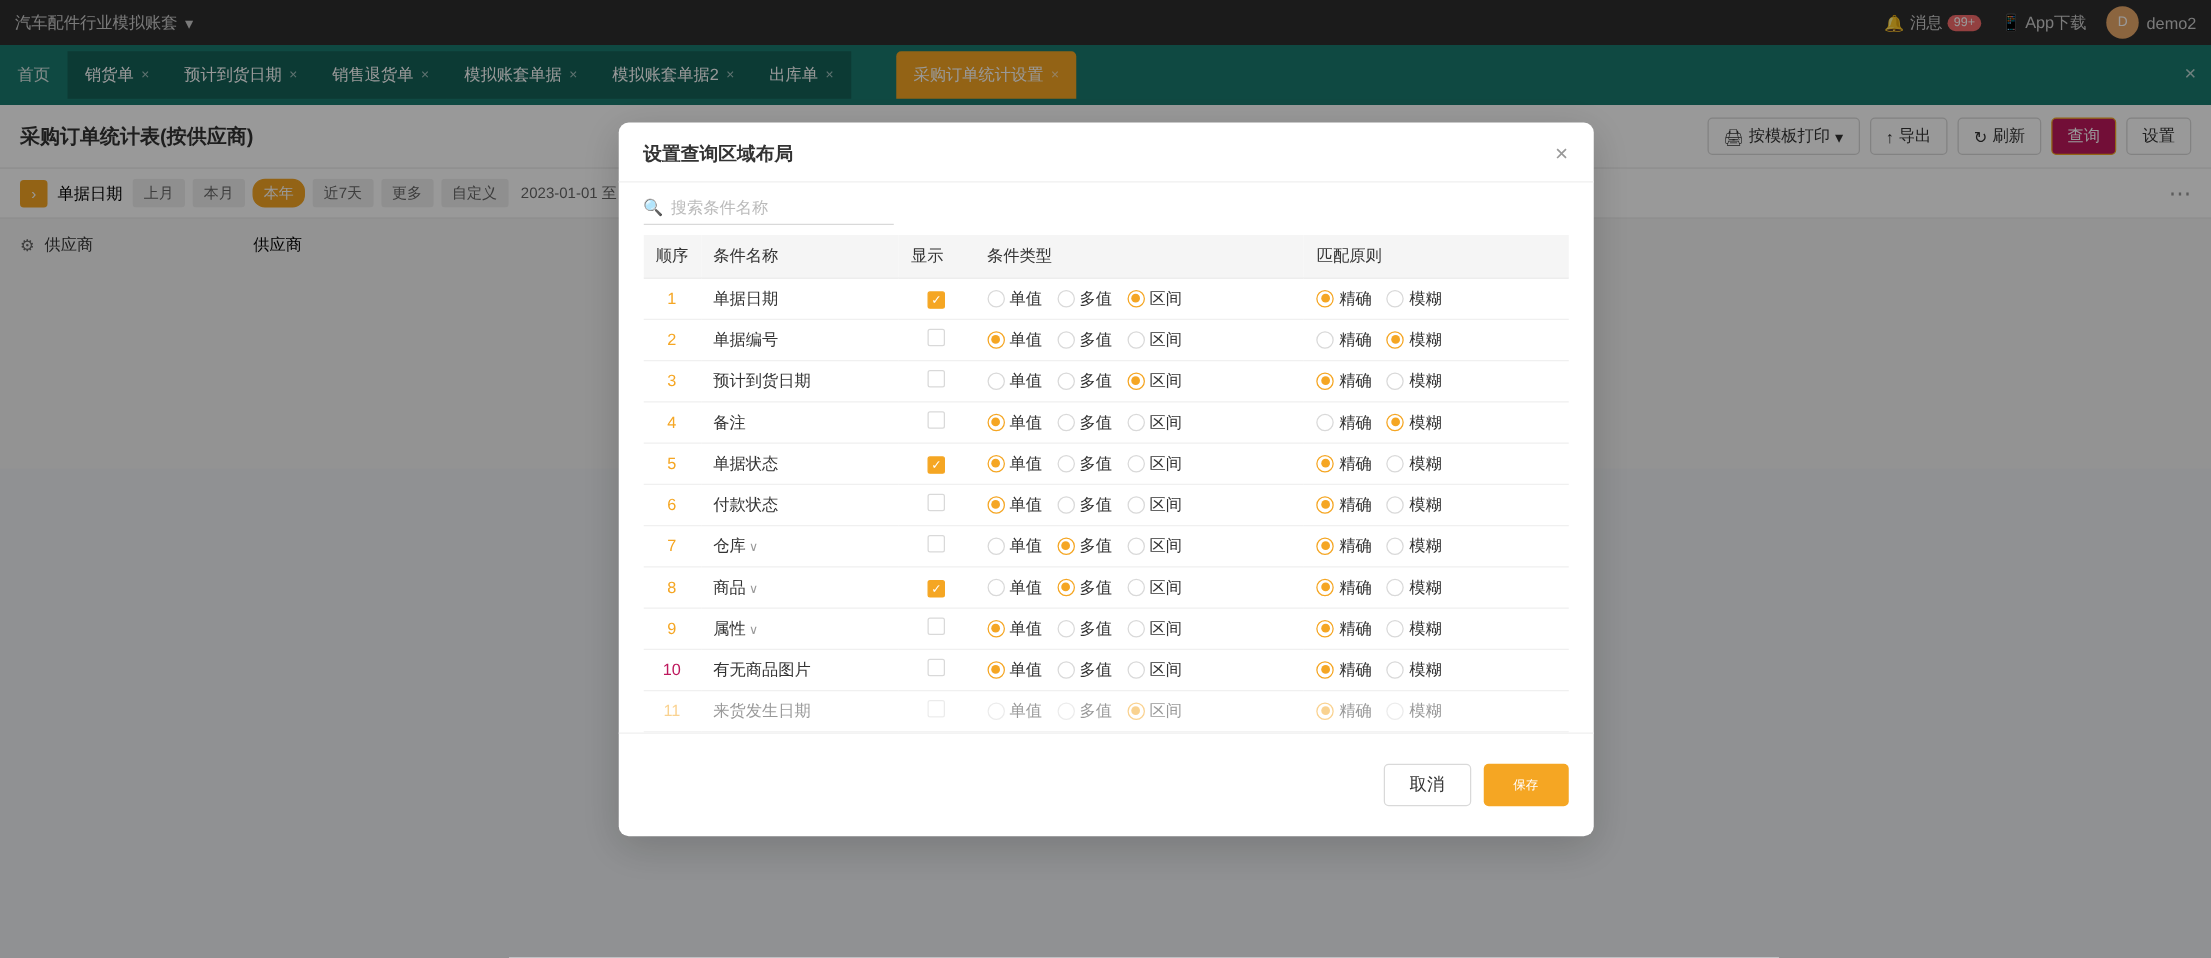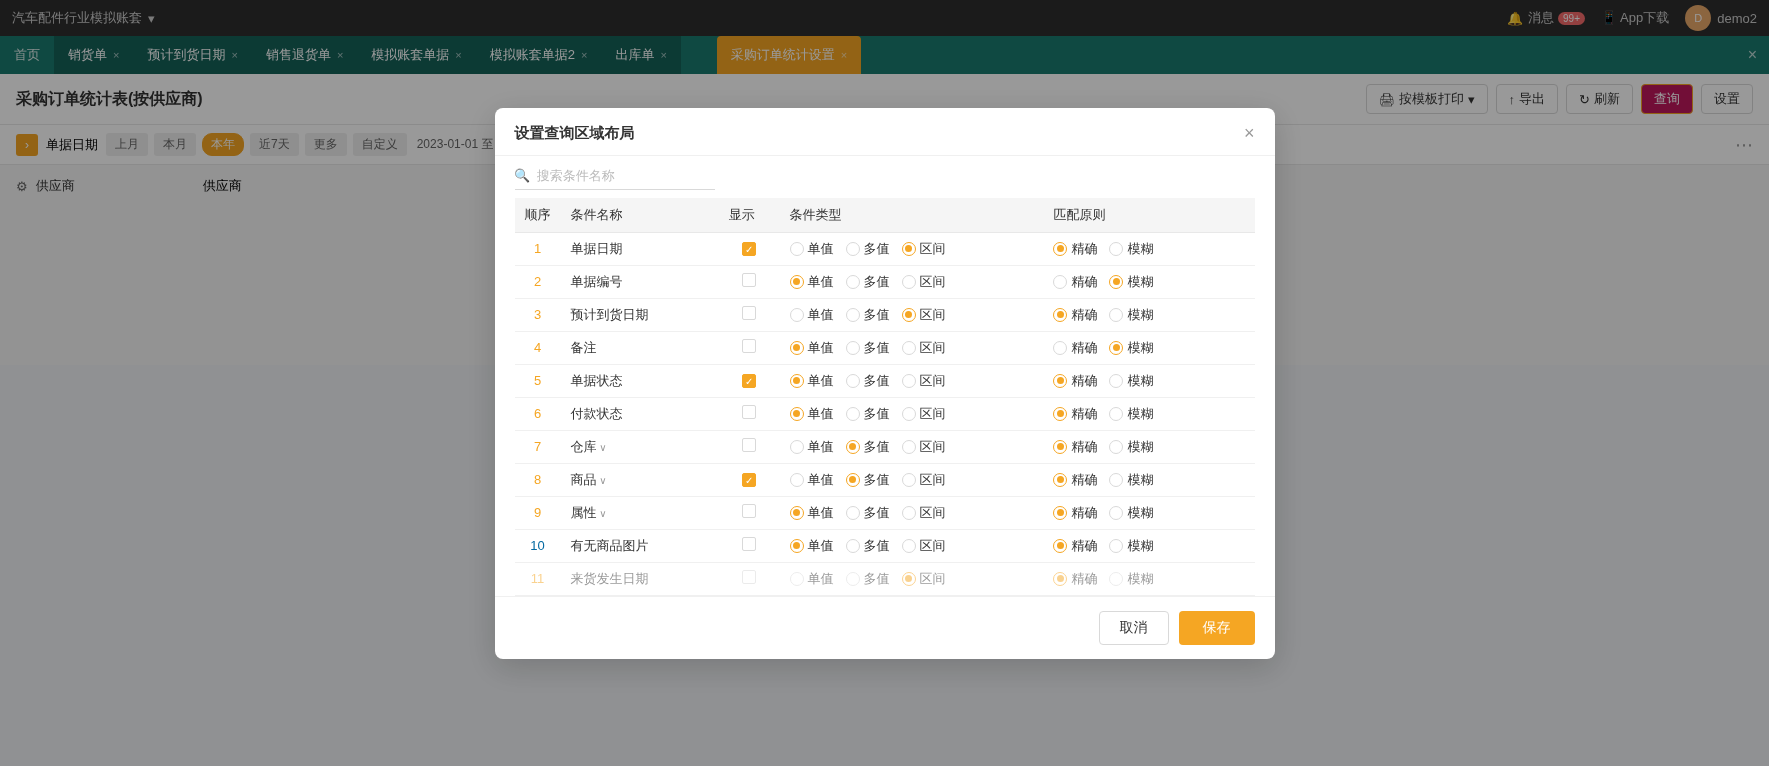--- a/index.html
+++ b/index.html
@@ -17,21 +17,21 @@
     }
     .top-bar-left { font-size: 13px; color: #ccc; display: flex; align-items: center; gap: 6px; }
     .top-bar-right { display: flex; align-items: center; gap: 16px; font-size: 13px; }
     .notif-badge { position: relative; display: inline-flex; align-items: center; gap: 4px; }
     .badge { background: #f56c6c; color: white; border-radius: 8px; padding: 1px 5px; font-size: 10px; }
     .avatar { width: 26px; height: 26px; border-radius: 50%; background: #e8a86a; display: inline-flex; align-items: center; justify-content: center; color: white; font-size: 11px; }
 
     
     .tab-bar {
       background: #1a7a6e;
-      height: 38px;
+      height: 48px;
       display: flex;
       align-items: center;
       padding: 0 0;
     }
     .tab-item {
       height: 38px;
       padding: 0 14px;
       display: flex;
       align-items: center;
       color: rgba(255,255,255,0.85);
@@ -222,28 +222,28 @@
       border-radius: 50%;
       background: #f5a623;
     }
     .radio-label { font-size: 13px; color: #333; }
 
     .match-group { display: flex; align-items: center; gap: 12px; }
     .match-item { display: flex; align-items: center; gap: 4px; }
 
     
     .dialog-footer {
-      padding: 14px 20px;
+      padding: 24px 20px;
       display: flex;
       justify-content: flex-end;
       gap: 10px;
       border-top: 1px solid #f0f0f0;
     }
     .btn-cancel { padding: 7px 20px; border: 1px solid #d9d9d9; border-radius: 4px; background: white; cursor: pointer; font-size: 14px; color: #333; }
-    .btn-save { padding: 7px 24px; border: none; border-radius: 4px; background: #f5a623; cursor: pointer; font-size: 14px; color: white; font-weight: 500; }
+    .btn-save { padding: 7px 24px; border: none; border-radius: 4px; background: #f5a623; cursor: pointer; font-size: 10px; color: white; font-weight: 500; }
 
     
     .dialog-table-wrap::-webkit-scrollbar { width: 6px; }
     .dialog-table-wrap::-webkit-scrollbar-thumb { background: #d9d9d9; border-radius: 3px; }
 
     
     .row-partial { opacity: 0.5; }
   </style>
 </head>
 <body>
@@ -675,21 +675,21 @@
                     <span class="radio-label">精确</span>
                   </label>
                   <label class="match-item">
                     <span class="radio-dot"></span>
                     <span class="radio-label">模糊</span>
                   </label>
                 </div>
               </td>
             </tr>
             <tr>
-              <td class="td-order" style="color: #0369a1; text-align: center;">10</td>
+              <td class="td-order" style="color: #be185d; text-align: center;">10</td>
               <td class="td-name"><span>有无商品图片</span></td>
               <td style="text-align: center;"><span class="cb"></span></td>
               <td>
                 <div class="radio-group">
                   <label class="radio-item">
                     <span class="radio-dot selected"></span>
                     <span class="radio-label">单值</span>
                   </label>
                   <label class="radio-item">
                     <span class="radio-dot"></span>

